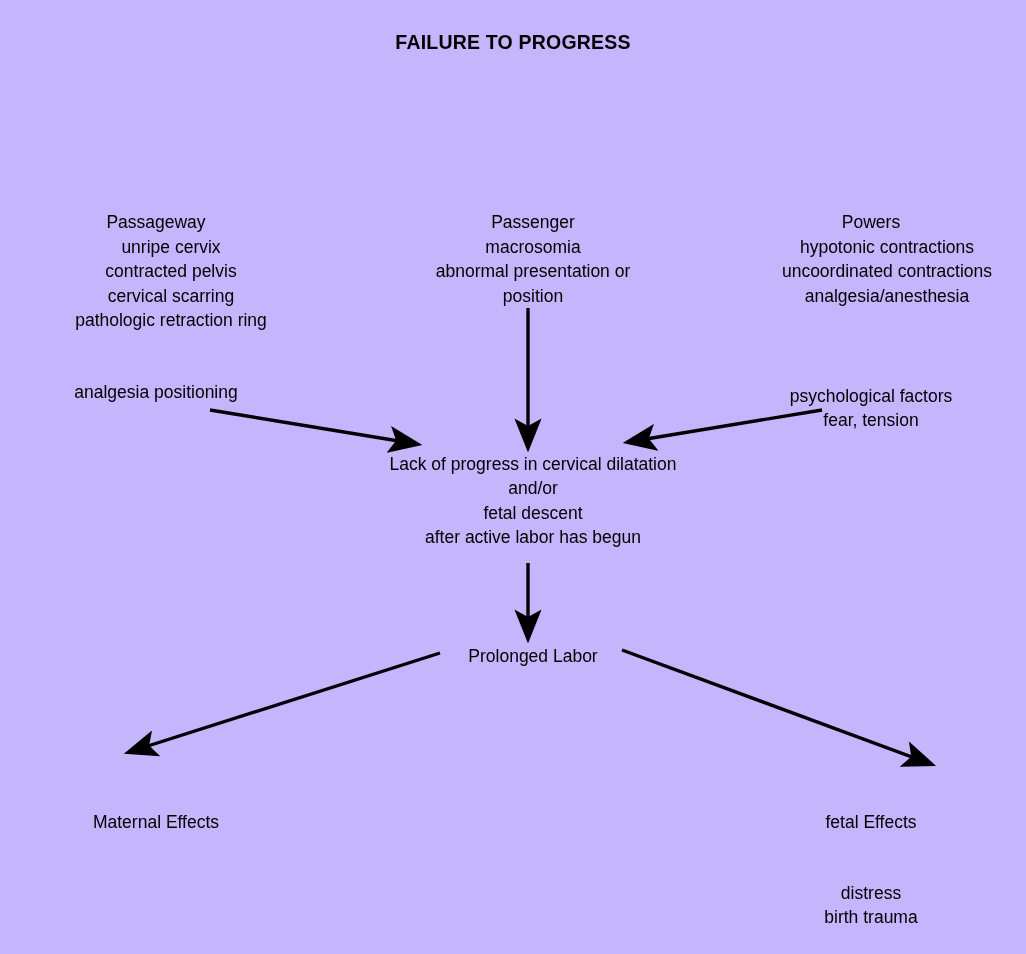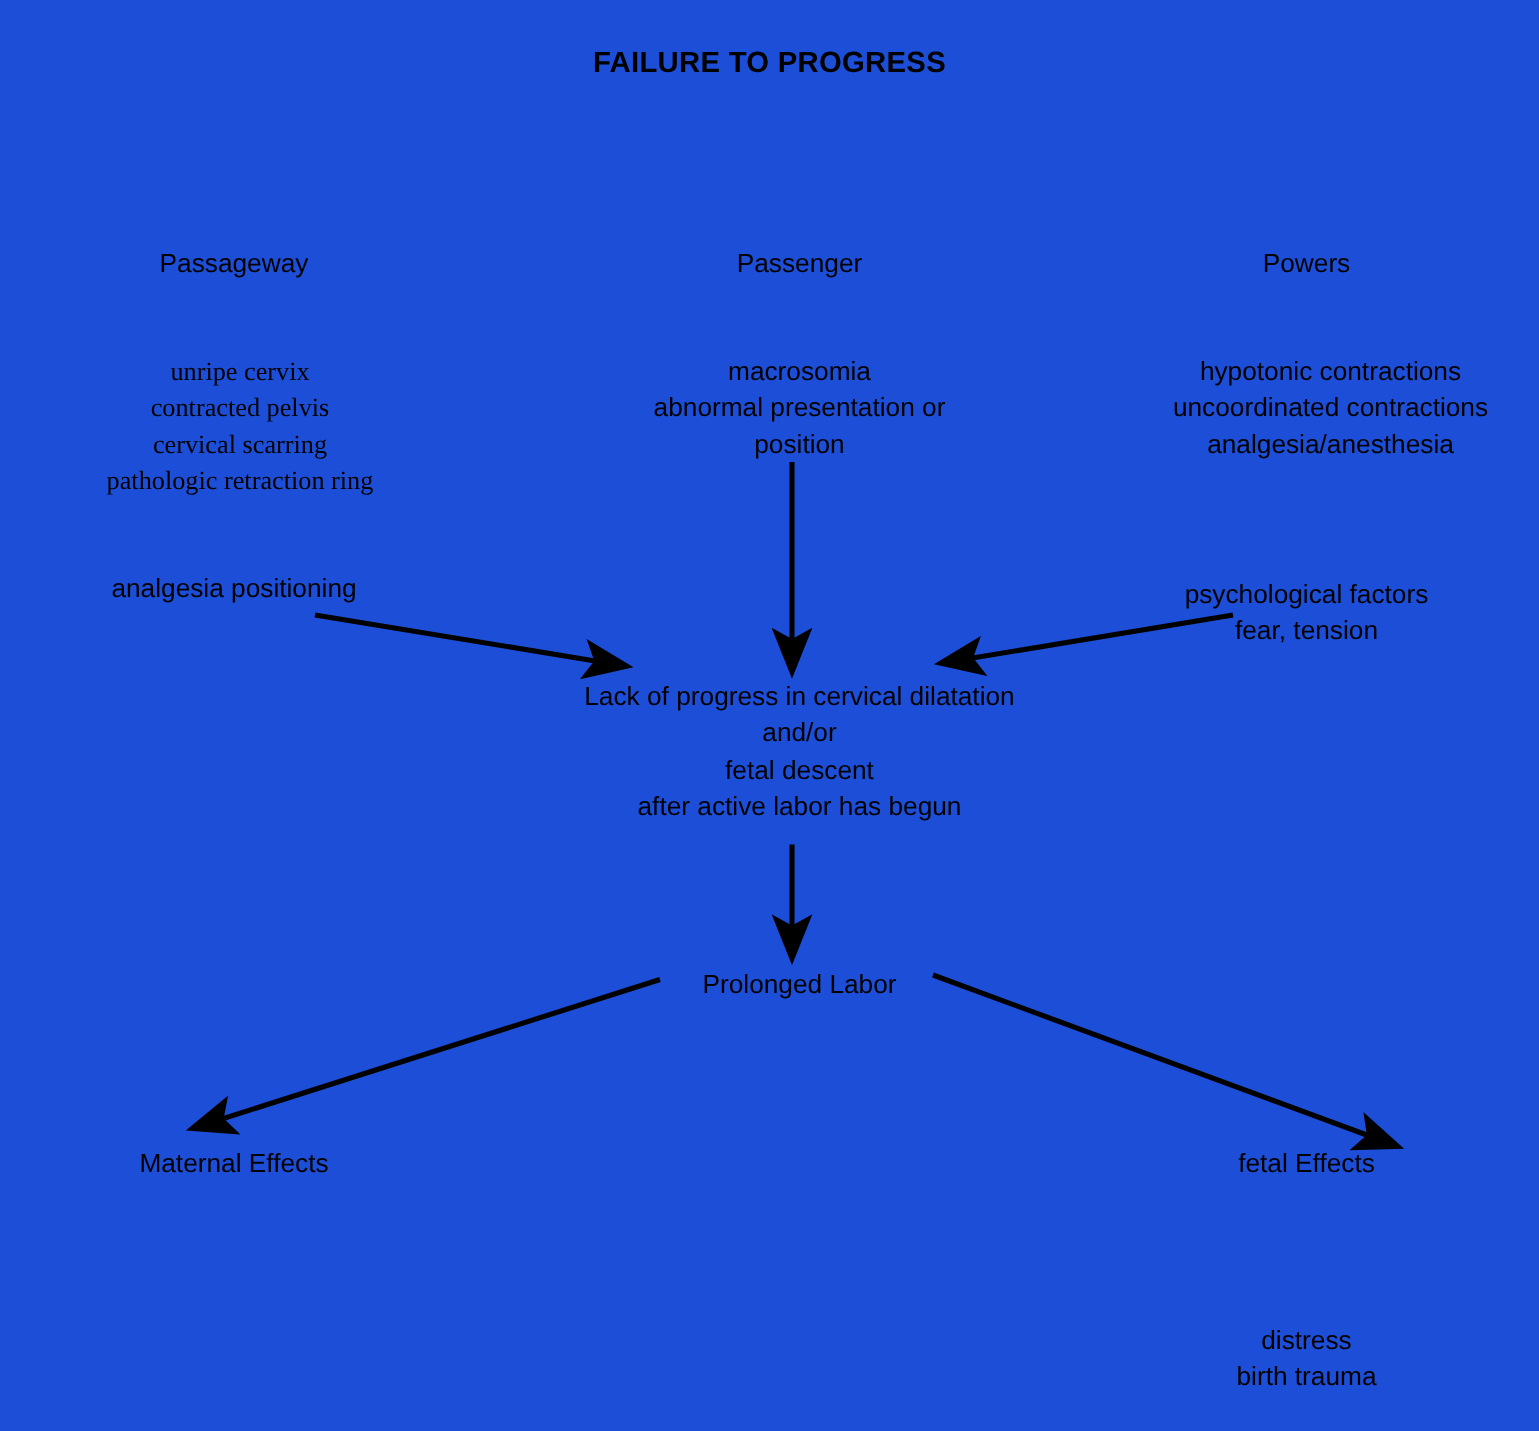--- a/index.html
+++ b/index.html
@@ -5,21 +5,21 @@
 <style>
   html, body {
     margin: 0;
     padding: 0;
     background: #ffffff;
   }
   #page {
     position: relative;
     width: 1026px;
     height: 954px;
-    background: #1d4ed8;
+    background: #c4b5fd;
     font-family: "Liberation Sans", sans-serif;
     color: #000000;
     overflow: hidden;
   }
   .txt {
     position: absolute;
     text-align: center;
     white-space: pre;
     line-height: 24.3px;
     font-size: 17.5px;
@@ -31,35 +31,36 @@
     top: 31px;
     width: 1026px;
     text-align: center;
     font-size: 19.5px;
     font-weight: bold;
     letter-spacing: 0.2px;
     color: #000000;
   }
   .col-head {
     font-size: 17.5px;
+    margin-top: 47px;
   }
   .arrow-layer {
     position: absolute;
     left: 0;
     top: 0;
     width: 1026px;
     height: 954px;
     pointer-events: none;
   }
   
   #head-passageway { left: 56px;  top: 163px; width: 200px; }
   #head-passenger  { left: 433px; top: 163px; width: 200px; }
   #head-powers     { left: 771px; top: 163px; width: 200px; }
   
-  #list-passageway { left: 10px;   top: 235px; width: 300px; font-family: Liberation Serif, serif; }
+  #list-passageway { left: 21px;   top: 235px; width: 300px; }
   #list-passenger  { left: 383px; top: 235px; width: 300px; }
   #list-powers     { left: 737px; top: 235px; width: 300px; }
   
   #maternal-positioning { left: 56px;  top: 380px; width: 200px; }
   #psych-factors        { left: 746px; top: 356px; width: 250px; margin-top: 28px; }
   
   #central-outcome { left: 333px; top: 452px; width: 400px; }
   
   #prolonged-labor { left: 433px; top: 644px; width: 200px; }
   

